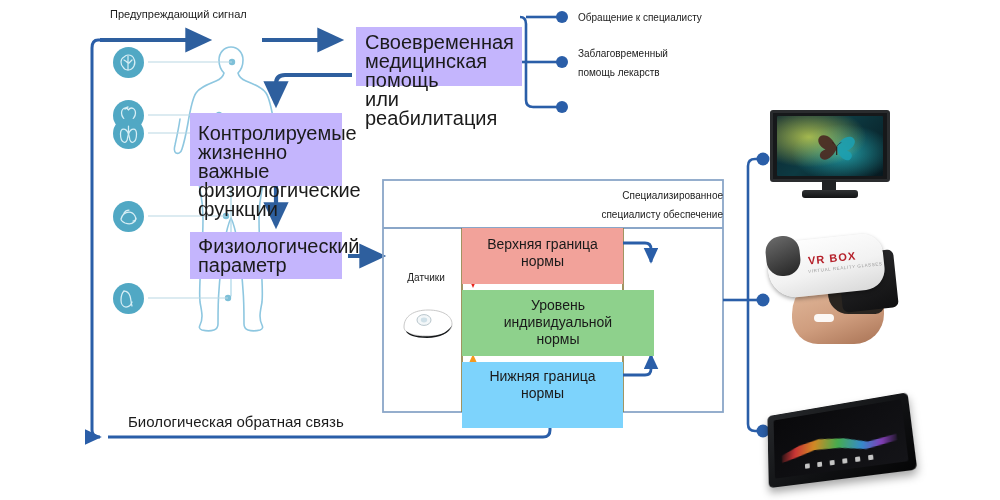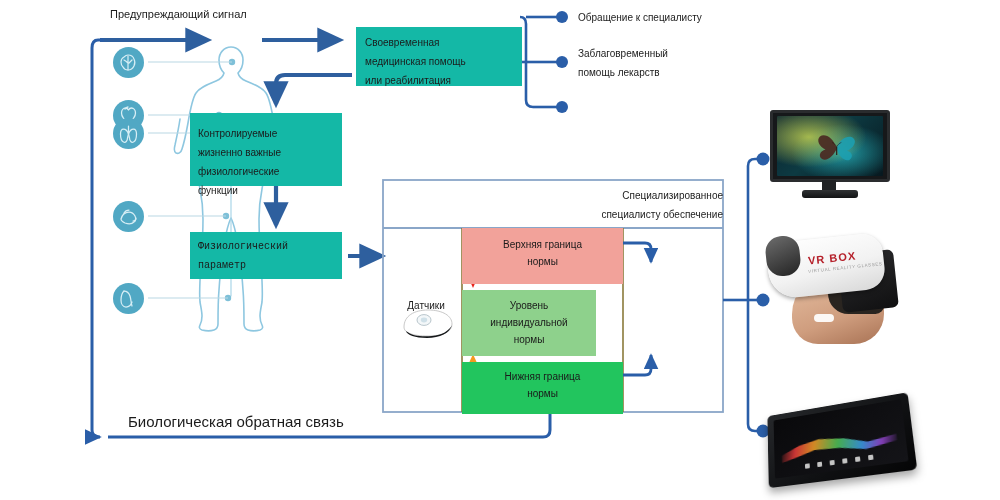--- a/index.html
+++ b/index.html
@@ -3,26 +3,26 @@
 <meta charset="utf-8">
 <style>
   html,body{margin:0;padding:0;background:#ffffff;}
   body{width:1000px;height:500px;overflow:hidden;
        font-family:"Liberation Sans","DejaVu Sans",sans-serif;color:#1a1a1a;}
   #stage{position:relative;width:1000px;height:500px;background:#fff;}
   .abs{position:absolute;}
   svg{display:block;}
   #vec{position:absolute;left:0;top:0;width:1000px;height:500px;pointer-events:none;}
 
-  .txtbox{position:absolute;background:#14b8a6;color:#1b1b1b;
-          font-size:10px;line-height:19px;padding:6px 9px;box-sizing:border-box;
+  .txtbox{position:absolute;background:#c4b5fd;color:#1b1b1b;
+          font-size:20px;line-height:19px;padding:6px 9px;box-sizing:border-box;
           font-family:"Liberation Sans","DejaVu Sans",sans-serif;}
   .plain{position:absolute;font-size:10px;line-height:19px;color:#1b1b1b;}
 
-  .bandtext{position:absolute;text-align:center;font-size:10px;line-height:17px;color:#1a1a1a;
+  .bandtext{position:absolute;text-align:center;font-size:14px;line-height:17px;color:#1a1a1a;
             width:100%;left:0;}
 
   
   .tv-wrap{position:absolute;left:770px;top:110px;width:120px;height:92px;}
   .tv-screen{position:absolute;left:0;top:0;width:120px;height:72px;border-radius:3px;
      background:#16181a;border:3px solid #2a2c2e;box-sizing:border-box;overflow:hidden;}
   .tv-img{position:absolute;left:4px;top:3px;right:4px;bottom:3px;border-radius:1px;
      background:
        radial-gradient(ellipse at 30% 35%, rgba(190,205,80,.85) 0%, rgba(40,110,110,.0) 55%),
        radial-gradient(ellipse at 62% 62%, rgba(40,190,200,.75) 0%, rgba(10,40,50,0) 55%),
@@ -267,57 +267,57 @@
     <div>помощь лекарств</div>
   </div>
 
   <div class="txtbox" style="left:190px;top:113px;width:152px;height:73px;padding:11px 8px;">
     <div>Контролируемые</div>
     <div>жизненно важные</div>
     <div>физиологические</div>
     <div>функции</div>
   </div>
 
-  <div class="txtbox" style="left:190px;top:232px;width:152px;height:47px;padding:5px 8px;font-family:Liberation Mono, monospace;">
+  <div class="txtbox" style="left:190px;top:232px;width:152px;height:47px;padding:5px 8px;">
     <div>Физиологический</div>
     <div>параметр</div>
   </div>
 
   <div class="plain" style="left:128px;top:412px;font-size:15px;">Биологическая обратная связь</div>
 
   <div class="plain" style="left:383px;top:186px;width:340px;text-align:right;">
     <div>Специализированное</div>
     <div>специалисту обеспечение</div>
   </div>
 
-  <div class="plain" style="left:393px;top:268px;width:66px;text-align:center;margin-top:28px;">Датчики</div>
+  <div class="plain" style="left:393px;top:268px;width:66px;text-align:center;">Датчики</div>
 
   <div class="abs" style="left:396px;top:305px;width:62px;height:34px;">
     <svg width="62" height="34" viewBox="0 0 62 34">
       <path d="M8 22 C8 11 18 5 32 5 C47 5 56 11 56 19 C56 27 46 31 32 31 C17 31 8 28 8 22z" fill="#ffffff" stroke="#c9c9c9" stroke-width="1"></path>
       <path d="M10 26 C16 31 26 32 36 31 C46 30 53 26 56 20 C54 28 44 33 31 33 C19 33 11 30 10 26z" fill="#16181a"></path>
       <ellipse cx="28" cy="15" rx="7" ry="5.4" fill="#f3f7f9" stroke="#b9c6cc" stroke-width="1"></ellipse>
       <ellipse cx="28" cy="15" rx="3.2" ry="2.4" fill="#cfe0e8"></ellipse>
     </svg>
   </div>
 
   <div class="abs" style="left:462px;top:228px;width:161px;height:56px;background:#f2a29a;">
     <div class="bandtext" style="top:8px;">
       <div>Верхняя граница</div>
       <div>нормы</div>
     </div>
   </div>
-  <div class="abs" style="left:462px;top:290px;width:134px;height:66px;background:#8ed18c;">
+  <div class="abs" style="left:462px;top:290px;width:192px;height:66px;background:#8ed18c;">
     <div class="bandtext" style="top:7px;">
       <div>Уровень</div>
       <div>индивидуальной</div>
       <div>нормы</div>
     </div>
   </div>
-  <div class="abs" style="left:462px;top:362px;width:161px;height:52px;background:#22c55e;">
+  <div class="abs" style="left:462px;top:362px;width:161px;height:66px;background:#7dd3fc;">
     <div class="bandtext" style="top:6px;">
       <div>Нижняя граница</div>
       <div>нормы</div>
     </div>
   </div>
 
 
   <div class="tv-wrap">
     <div class="tv-screen">
       <div class="tv-img">

